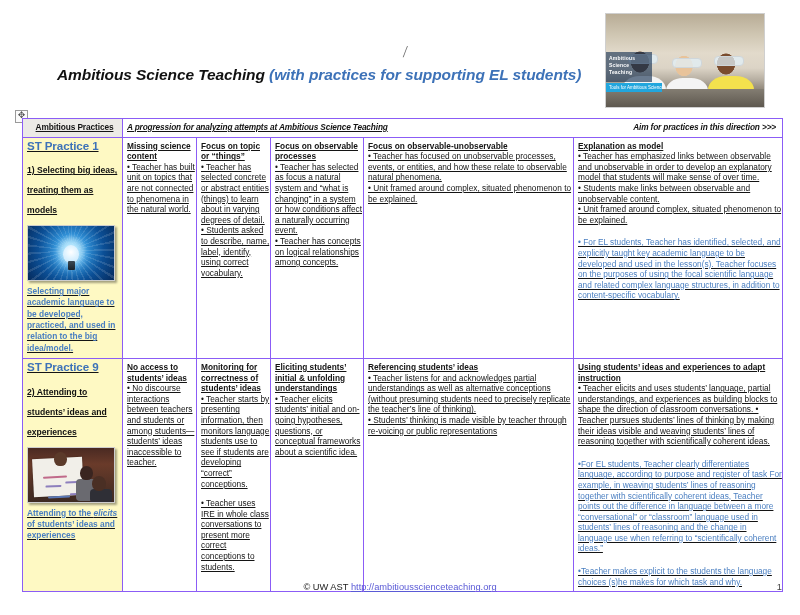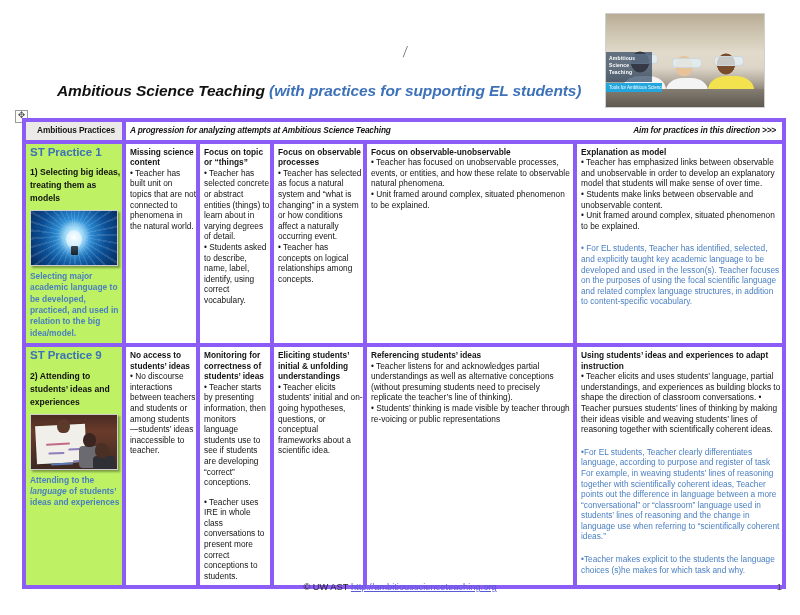--- a/index.html
+++ b/index.html
@@ -62,21 +62,21 @@
     font-weight:bold;letter-spacing:.2px;
   }
   .badge-bar{
     position:absolute;left:0;top:69px;width:56px;height:9px;
     background:#22a6dd;color:#fff;font-size:4.5px;line-height:9px;
     padding-left:3px;box-sizing:border-box;white-space:nowrap;overflow:hidden;
   }
 
   
   .doc-title{
-    position:absolute;left:57px;top:82px;
+    position:absolute;left:57px;top:66px;
     font-size:15.5px;font-weight:bold;font-style:italic;
     letter-spacing:-.1px;white-space:nowrap;
   }
   .doc-title .b{color:#111;}
   .doc-title .e{color:#3d72b8;}
 
   
   .move-handle{
     position:absolute;left:15px;top:110px;width:11px;height:11px;
     border:1px solid #9a9a9a;background:#fbfbfb;
@@ -84,26 +84,27 @@
   }
 
   
   table.grid{
     position:absolute;left:22px;top:118px;
     width:760px;
     border-collapse:collapse;
     table-layout:fixed;
   }
   table.grid td{
-    border:4px solid #8b5cf6;
+    border:1px solid #8b5cf6;
     vertical-align:top;
     padding:3px 0 4px 4px;
     font-size:8.3px;
     line-height:10.6px;
     color:#141414;
+    text-decoration:underline;
   }
   .c0{width:100px;}
   .c1{width:74px;}
   .c2{width:74px;}
   .c3{width:93px;}
   .c4{width:210px;}
   .c5{width:209px;}
 
   
   .hdr td{padding:3px 5px;}
@@ -115,27 +116,27 @@
   .hdr-right{
     font-style:italic;font-weight:bold;font-size:10.4px;
     letter-spacing:-.15px;
     position:relative;
   }
   .hdr-right .aim{
     position:absolute;right:6px;top:3px;
   }
 
   
-  .firstcol{background:#bef264;}
+  .firstcol{background:#fef9c3;}
   .practice-no{
     color:#3d72b8;font-weight:bold;font-size:11.6px;
     letter-spacing:-.1px;margin-bottom:9px;
   }
   .practice-name{
-    font-weight:bold;font-size:8.6px;line-height:13px;
+    font-weight:bold;font-size:8.6px;line-height:20px;
     color:#111;margin-bottom:5px;
   }
   .blue-cap{
     color:#4a7fc1;font-weight:bold;font-size:8.4px;line-height:11.3px;
     margin-top:5px;
   }
   .blue-cap i{font-style:italic;}
 
   
   .thumb{
@@ -308,21 +309,21 @@
             <div class="scribble sc3"></div>
             <div class="scribble sc4"></div>
             <div class="scribble sc5"></div>
           </div>
           <div class="body b2"></div>
           <div class="body b3"></div>
           <div class="kid k1"></div>
           <div class="kid k2"></div>
           <div class="kid k3"></div>
         </div>
-        <div class="blue-cap"><span>Attending to the </span><i>language</i><span> of students’ ideas and experiences</span></div>
+        <div class="blue-cap"><span>Attending to the </span><i>elicits</i><span> of students’ ideas and experiences</span></div>
       </td>
 
       <td>
         <div class="ch">No access to students’ ideas</div>
         <div class="body-txt">• No discourse interactions between teachers and students or among students—students’ ideas inaccessible to teacher.</div>
       </td>
 
       <td>
         <div class="ch">Monitoring for correctness of students’ ideas</div>
         <div class="body-txt">• Teacher starts by presenting information, then monitors language students use to see if students are developing “correct” conceptions.</div>

